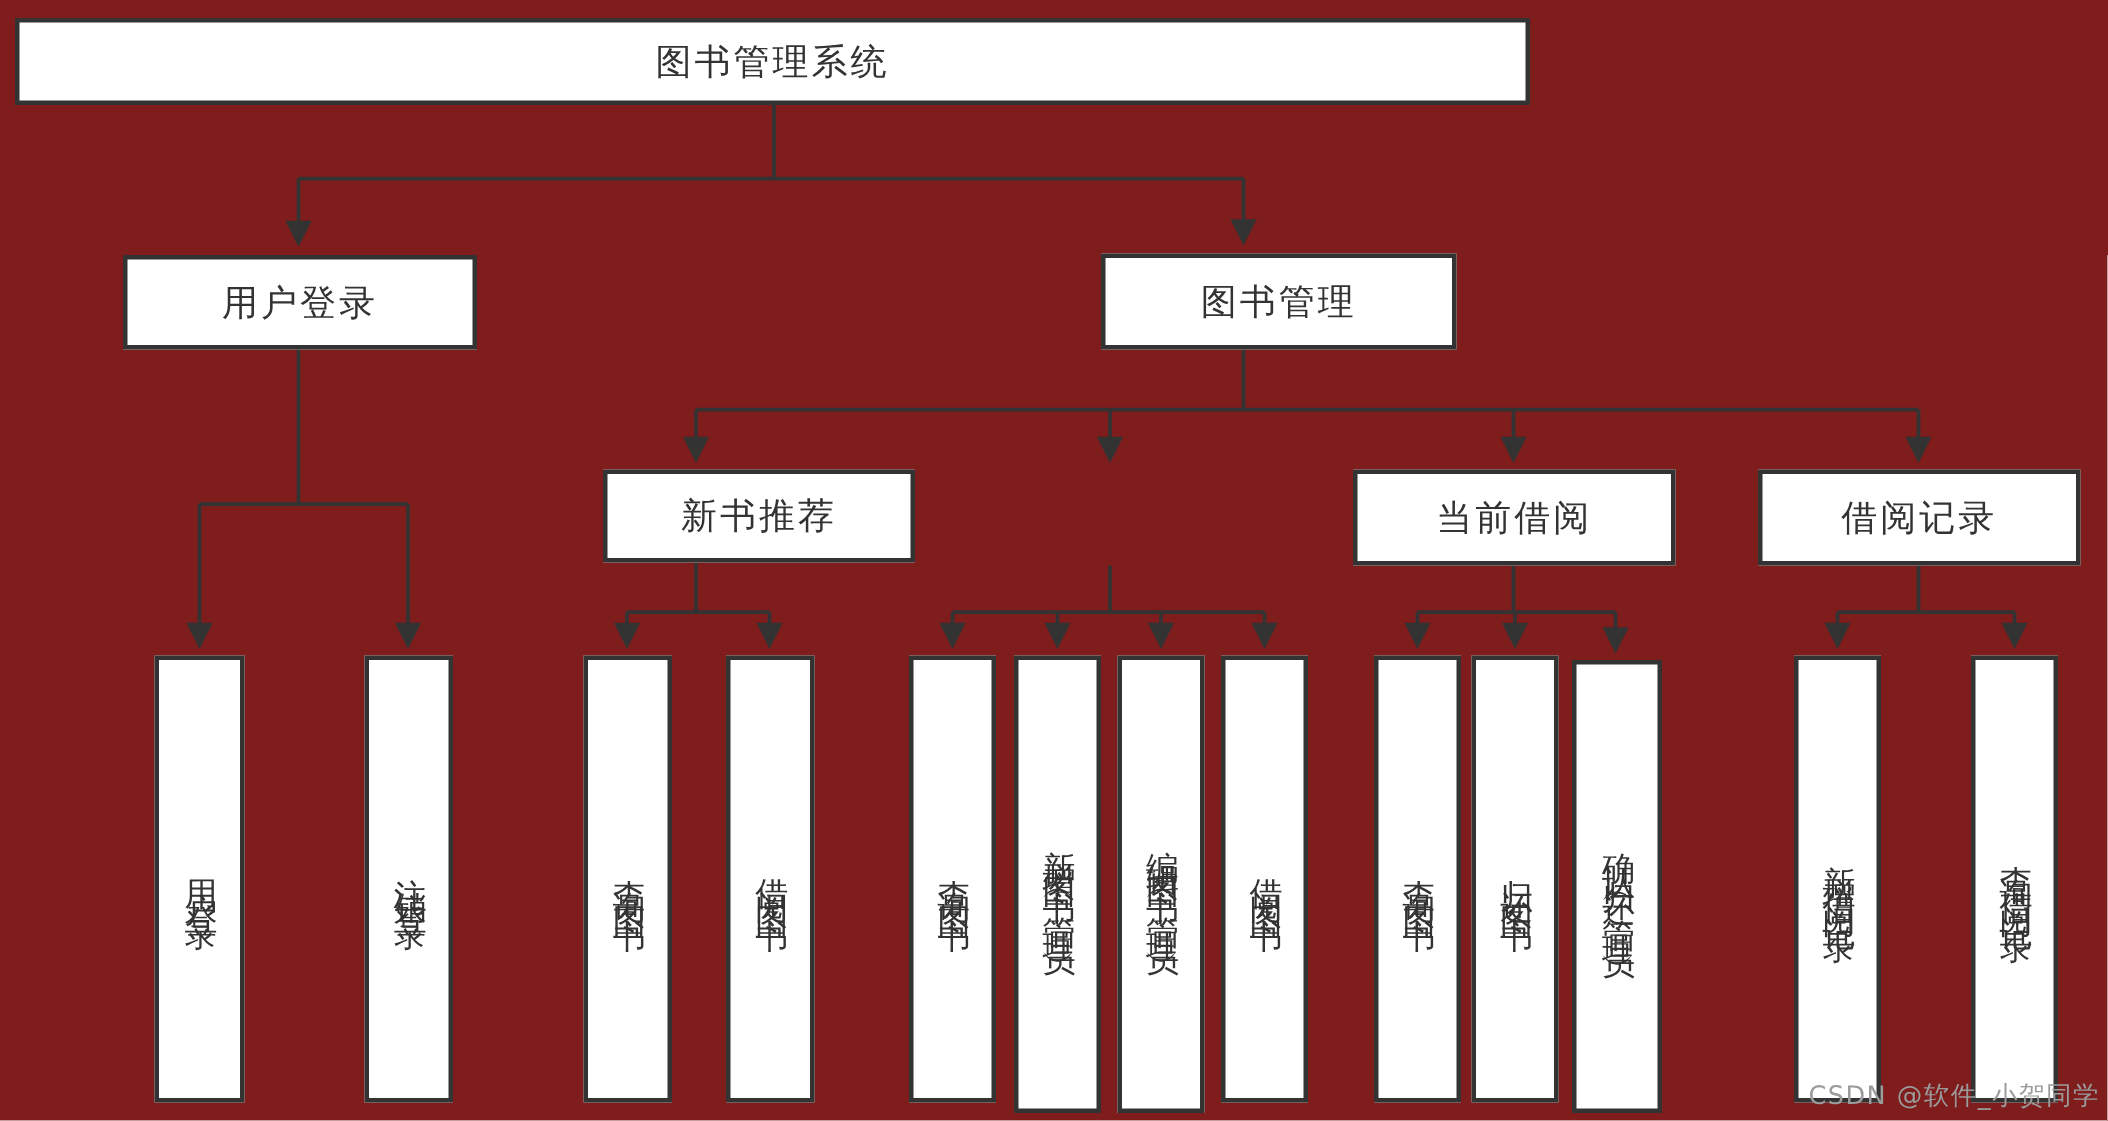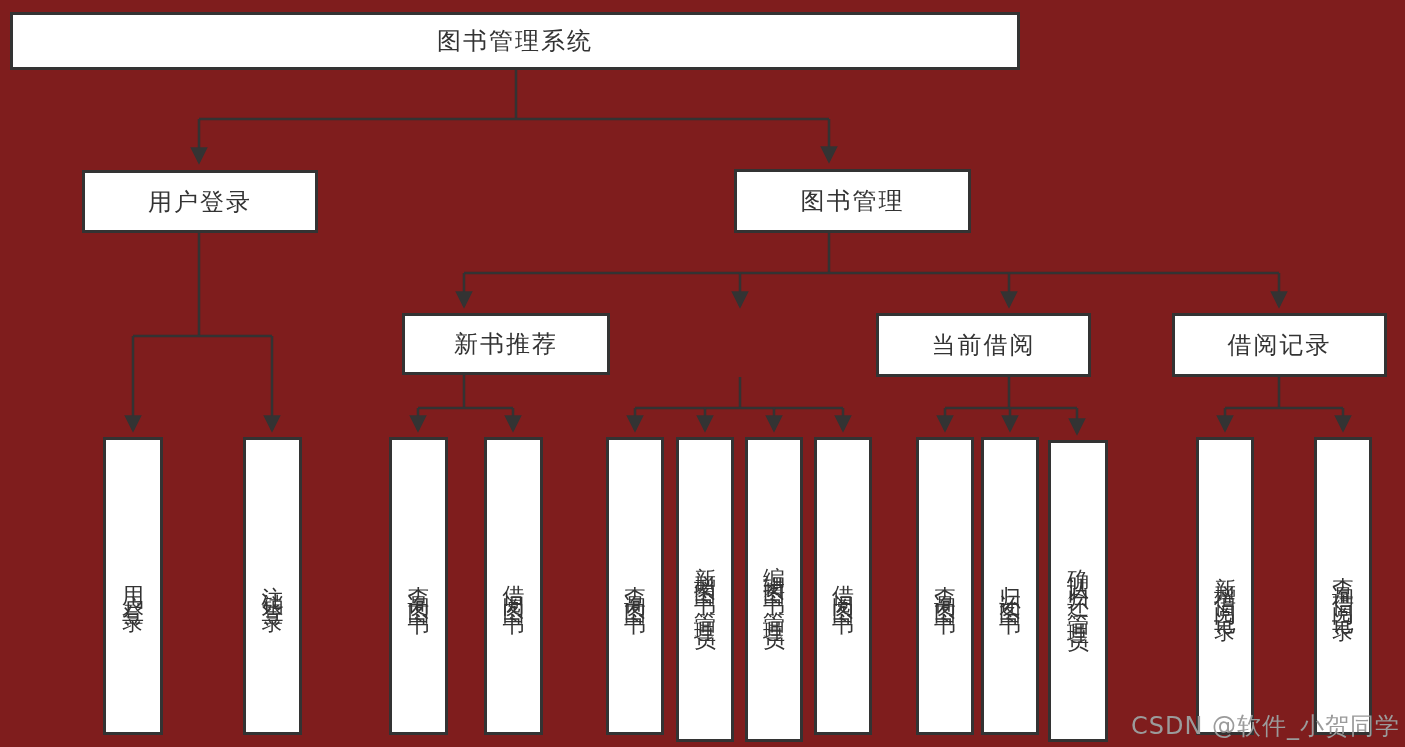--- a/index.html
+++ b/index.html
@@ -35,40 +35,40 @@
     font-size:22px;
     letter-spacing:9px;
     line-height:1;
   }
   
   .n-root   {left:10px;  top:12px;  width:1010px; height:58px;}
   .n-ulogin {left:82px;  top:170px; width:236px;  height:63px;}
   .n-bmgmt  {left:710px; top:169px; width:237px;  height:64px;margin-left:24px;}
   .n-nrec   {left:362px; top:313px; width:208px;  height:62px;margin-left:40px;}
   .n-bborrow{left:632px; top:313px; width:216px;  height:64px;}
-  .n-cborrow{left:876px; top:313px; width:215px;  height:64px;}
+  .n-cborrow{left:902px; top:313px; width:215px;  height:64px;}
   .n-brec   {left:1172px;top:313px; width:215px;  height:64px;}
   .n-a1{left:103px; top:437px;width:60px;height:298px;}
   .n-a2{left:243px; top:437px;width:59px;height:298px;}
   .n-b1{left:389px; top:437px;width:59px;height:298px;}
   .n-b2{left:484px; top:437px;width:59px;height:298px;}
   .n-c1{left:606px; top:437px;width:58px;height:298px;}
   .n-c2{left:676px; top:437px;width:58px;height:305px;}
   .n-c3{left:745px; top:437px;width:58px;height:305px;}
   .n-c4{left:814px; top:437px;width:58px;height:298px;}
   .n-d1{left:916px; top:437px;width:58px;height:298px;}
   .n-d2{left:981px; top:437px;width:58px;height:298px;}
   .n-d3{left:1048px;top:440px;width:60px;height:302px;}
   .n-e1{left:1196px;top:437px;width:58px;height:298px;}
   .n-e2{left:1314px;top:437px;width:58px;height:298px;}
   .watermark{
     position:absolute;
     right:5px;bottom:5px;
     color:#9b9b9b;
-    font-size:24px;
+    font-size:17px;
     letter-spacing:1px;
     z-index:2;
     white-space:nowrap;
   }
 </style>
 </head>
 <body>
 
 <div id="stage">
 

